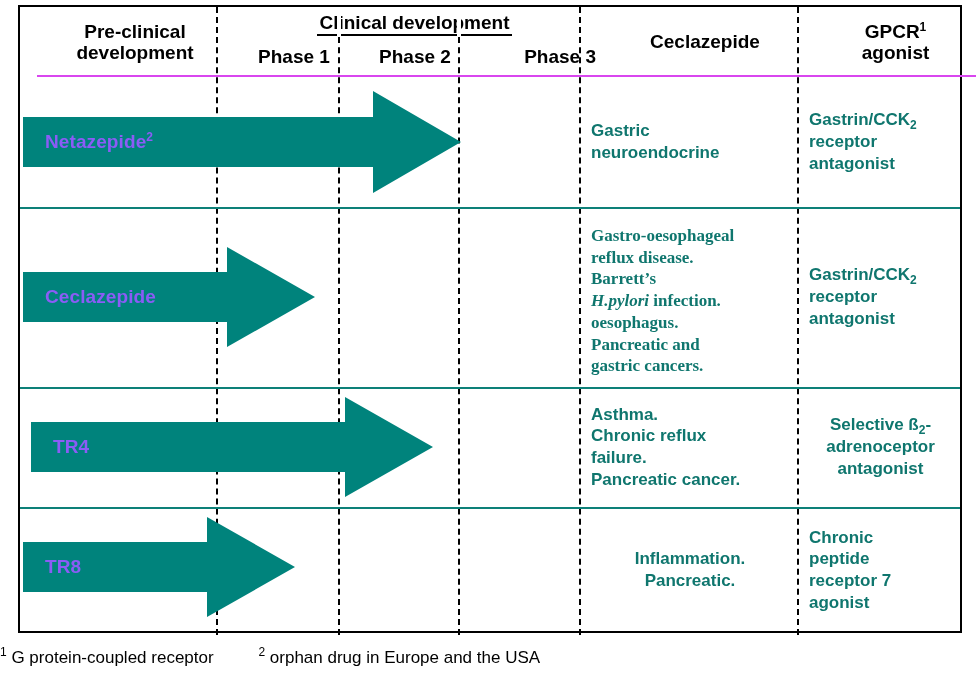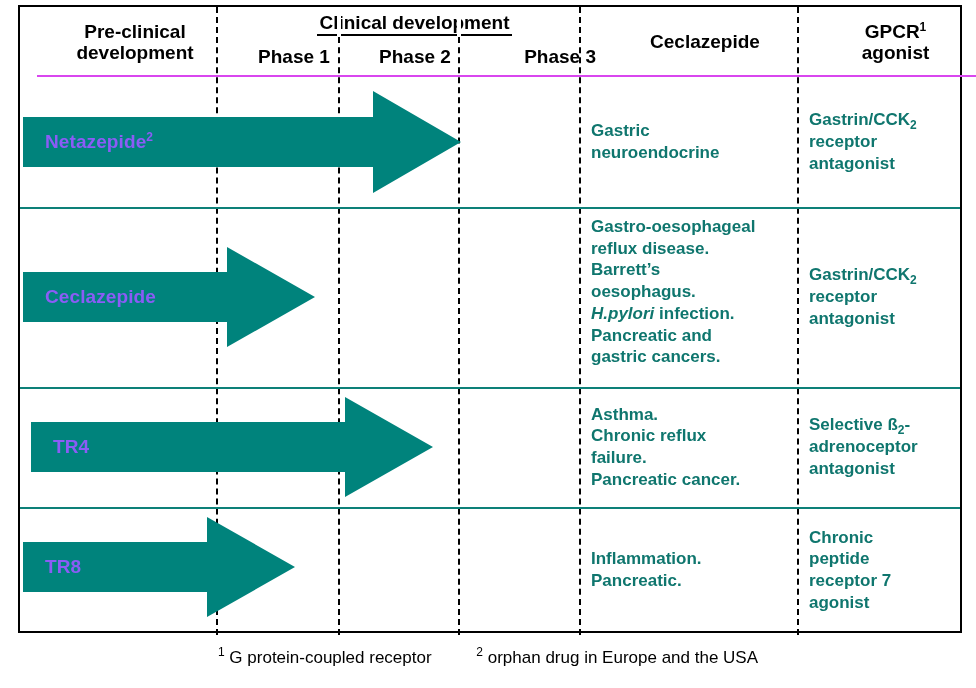--- a/index.html
+++ b/index.html
@@ -89,21 +89,21 @@
     display:flex;flex-direction:column;justify-content:center;
   }
   .tcell.ind{left:559px;width:218px;}
   .tcell.gpcr{left:777px;width:163px;}
   .tcell .ital{font-style:italic;}
   .sub{font-size:12px;vertical-align:sub;line-height:0;}
 
   
   .footnotes{
     position:absolute;left:0;top:648px;width:976px;
-    text-align:center;font-size:17px;color:#000;
+    text-align:left;font-size:17px;color:#000;
   }
   .footnotes .fn{display:inline-block;vertical-align:top;}
   .footnotes .fn.second{margin-left:40px;}
   .footnotes .fsup{font-size:12px;vertical-align:super;line-height:0;}
 </style>
 </head>
 <body>
 
 <div id="root">
 
@@ -167,26 +167,26 @@
     </div>
 
     <div class="row" style="top:200px;height:180px;">
       <div class="arrowwrap" style="left:3px;top:40px;width:292px;height:100px;">
         <svg class="arrowshape" viewBox="0 0 292 100" preserveAspectRatio="none">
           <polygon points="0,25 204,25 204,0 292,50 204,100 204,75 0,75" fill="#00837c"></polygon>
         </svg>
         <span class="arrowlabel"><span>Ceclazepide</span><span class="sup2"></span></span>
       </div>
 
-      <div class="tcell ind" style="top:195px;height:180px;margin-top:-200px;">
+      <div class="tcell ind" style="top:204px;height:180px;margin-top:-200px;font-family:Liberation Serif, serif;">
         <div>Gastro-oesophageal</div>
         <div>reflux disease.</div>
         <div>Barrett’s</div>
+        <div><span class="ital">H.pylori</span> infection.</div>
         <div>oesophagus.</div>
-        <div><span class="ital">H.pylori</span> infection.</div>
         <div>Pancreatic and</div>
         <div>gastric cancers.</div>
       </div>
 
       <div class="tcell gpcr" style="top:200px;height:180px;margin-top:-200px;">
         <div><span>Gastrin/CCK</span><span class="sub">2</span></div>
         <div>receptor</div>
         <div>antagonist</div>
       </div>
     </div>
@@ -199,36 +199,36 @@
         <span class="arrowlabel"><span>TR4</span><span class="sup2"></span></span>
       </div>
 
       <div class="tcell ind" style="top:380px;height:120px;margin-top:-380px;">
         <div>Asthma.</div>
         <div>Chronic reflux</div>
         <div>failure.</div>
         <div>Pancreatic cancer.</div>
       </div>
 
-      <div class="tcell gpcr" style="top:380px;height:120px;margin-top:-380px;">
+      <div class="tcell gpcr" style="top:380px;height:120px;margin-top:-380px;align-items:center;">
         <div><span>Selective ß</span><span class="sub">2</span><span>-</span></div>
         <div>adrenoceptor</div>
         <div>antagonist</div>
       </div>
     </div>
 
     <div class="row" style="top:500px;height:126px;">
       <div class="arrowwrap" style="left:3px;top:10px;width:272px;height:100px;">
         <svg class="arrowshape" viewBox="0 0 272 100" preserveAspectRatio="none">
           <polygon points="0,25 184,25 184,0 272,50 184,100 184,75 0,75" fill="#00837c"></polygon>
         </svg>
         <span class="arrowlabel"><span>TR8</span><span class="sup2"></span></span>
       </div>
 
-      <div class="tcell ind" style="top:500px;height:126px;margin-top:-500px;">
+      <div class="tcell ind" style="top:500px;height:126px;margin-top:-500px;text-align:center;">
         <div>Inflammation.</div>
         <div>Pancreatic.</div>
       </div>
 
       <div class="tcell gpcr" style="top:500px;height:126px;margin-top:-500px;">
         <div>Chronic</div>
         <div>peptide</div>
         <div>receptor 7</div>
         <div>agonist</div>
       </div>

